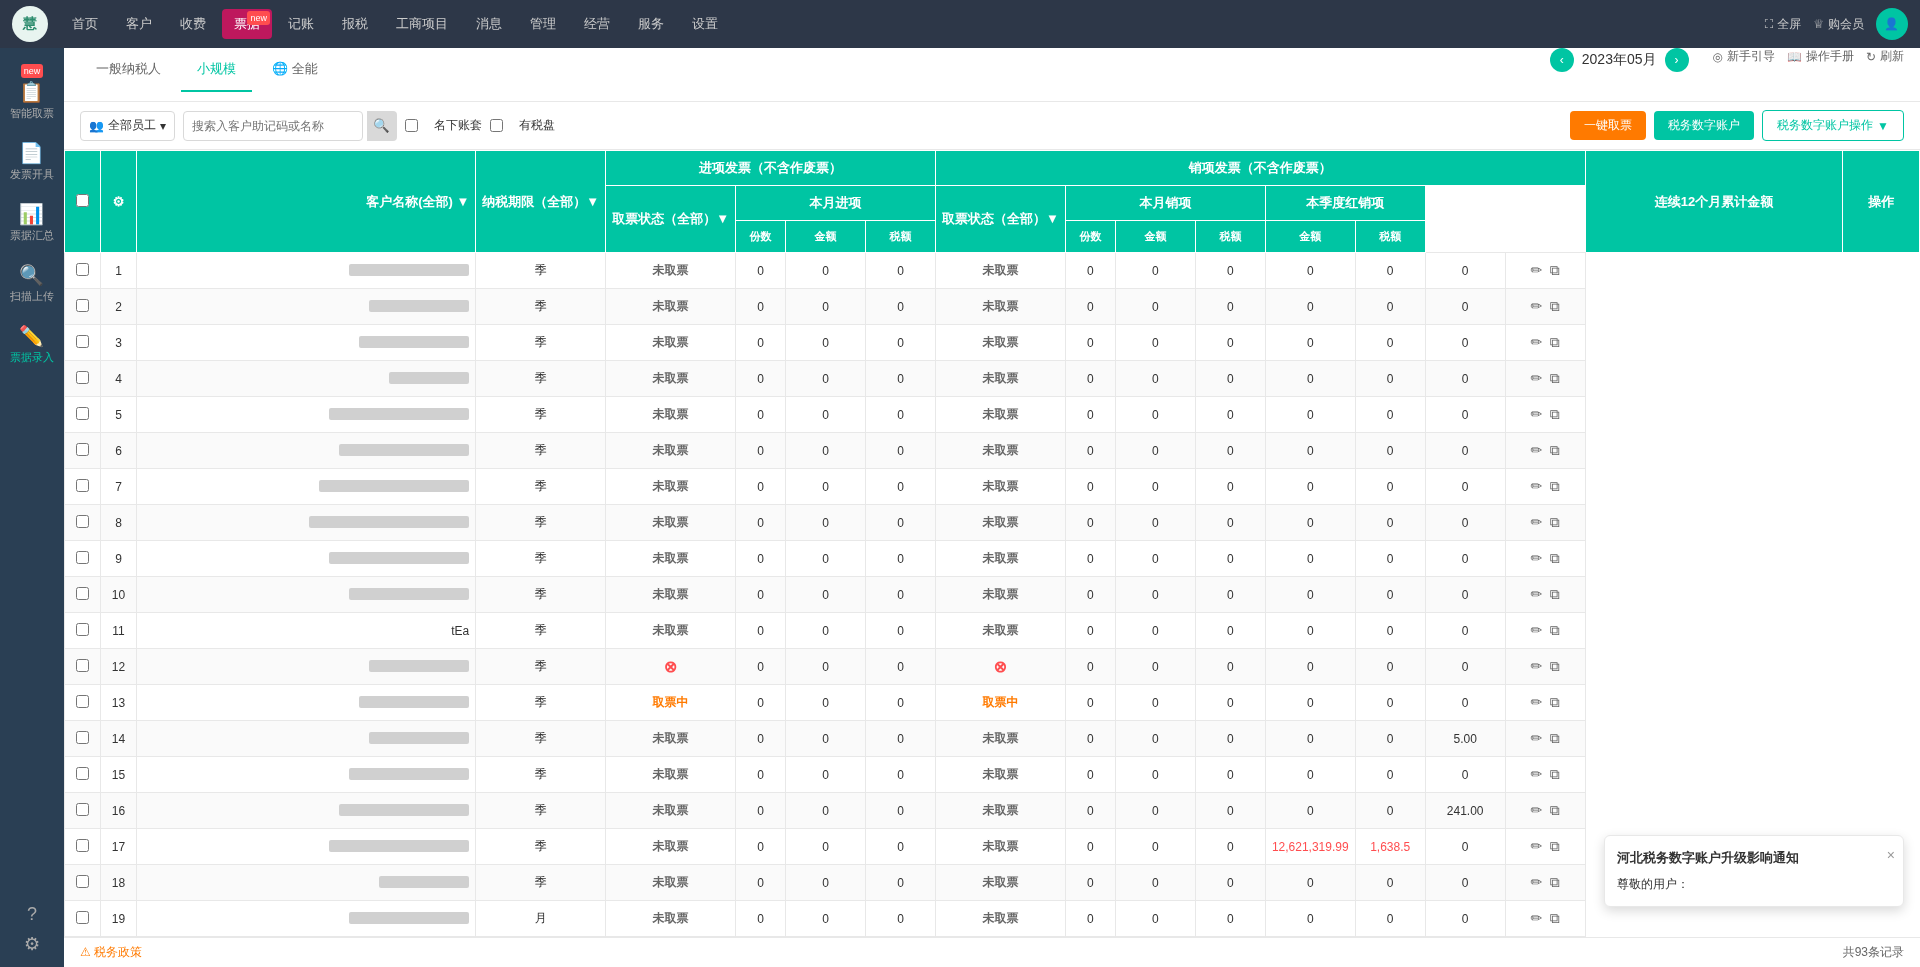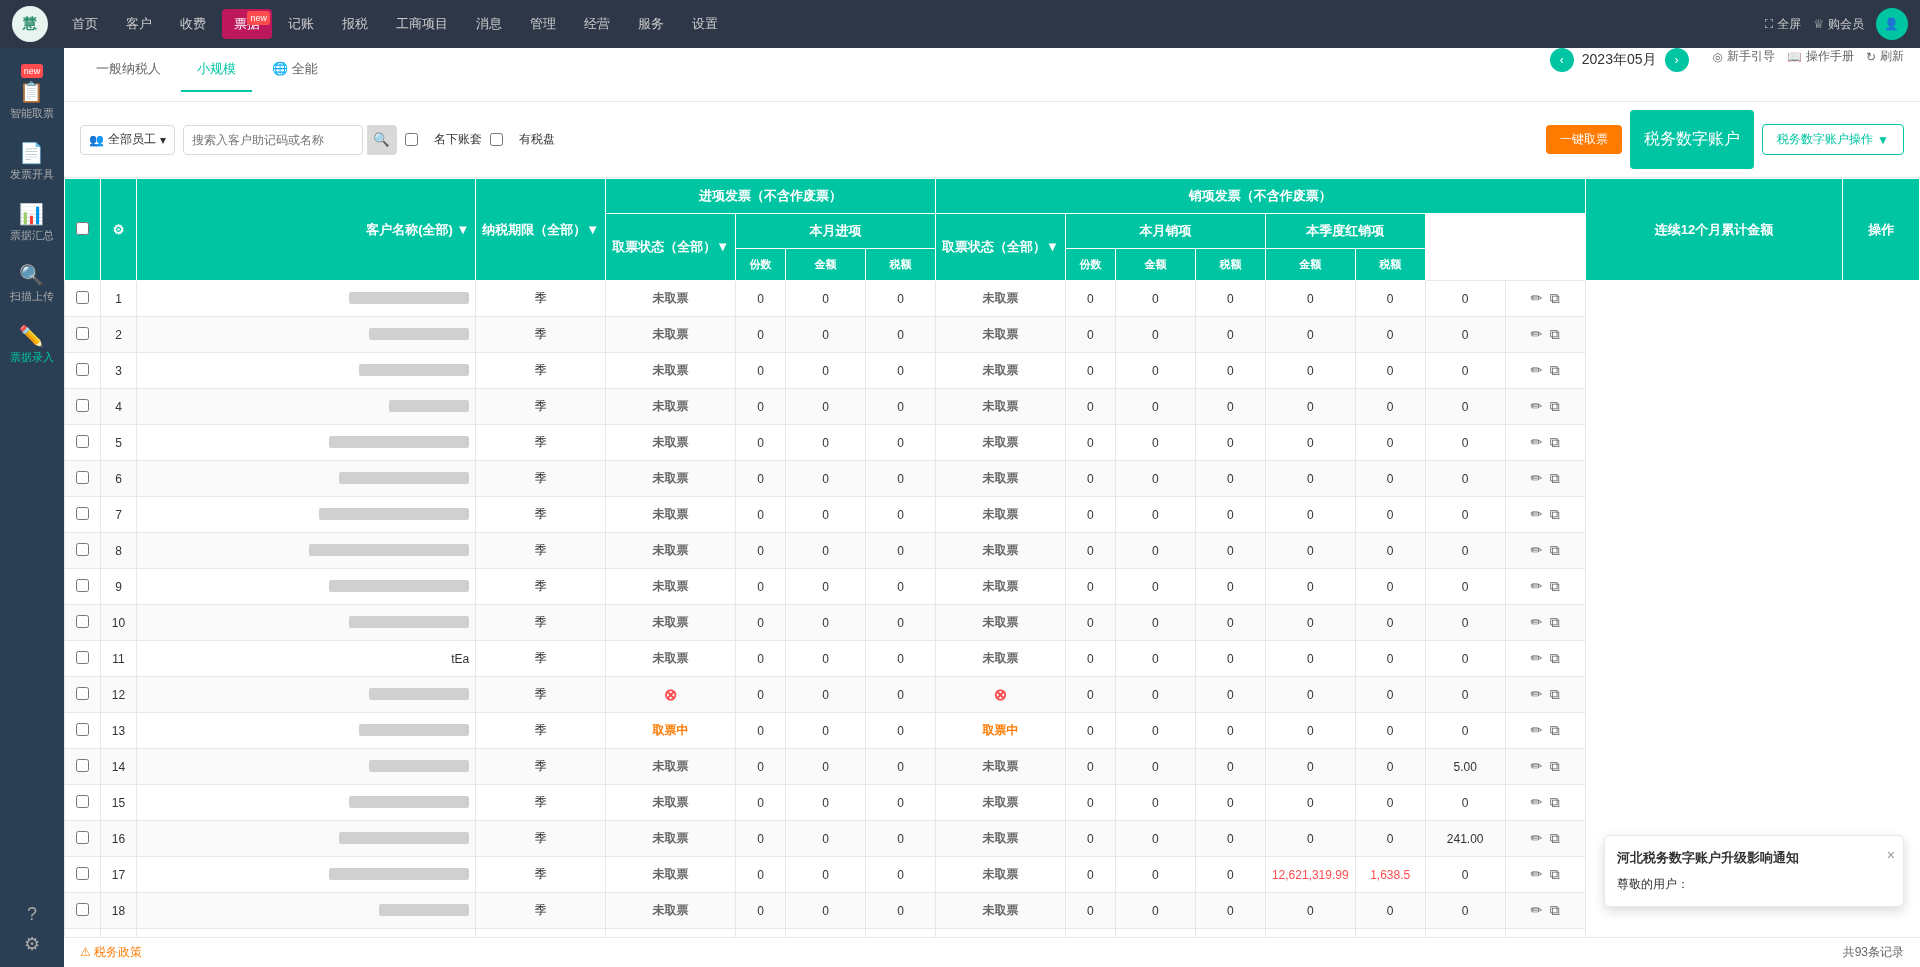--- a/index.html
+++ b/index.html
@@ -261,23 +261,23 @@
       padding: 6px 14px;
       cursor: pointer;
       font-size: 12px;
       font-weight: 500;
     }
     .btn-secondary {
       background: #00c5a3;
       color: #fff;
       border: none;
       border-radius: 4px;
-      padding: 19px 14px;
-      cursor: pointer;
-      font-size: 16px;
+      padding: 6px 14px;
+      cursor: pointer;
+      font-size: 12px;
     }
     .btn-outline {
       background: #fff;
       color: #00c5a3;
       border: 1px solid #00c5a3;
       border-radius: 4px;
       padding: 6px 14px;
       cursor: pointer;
       font-size: 12px;
       display: flex;

